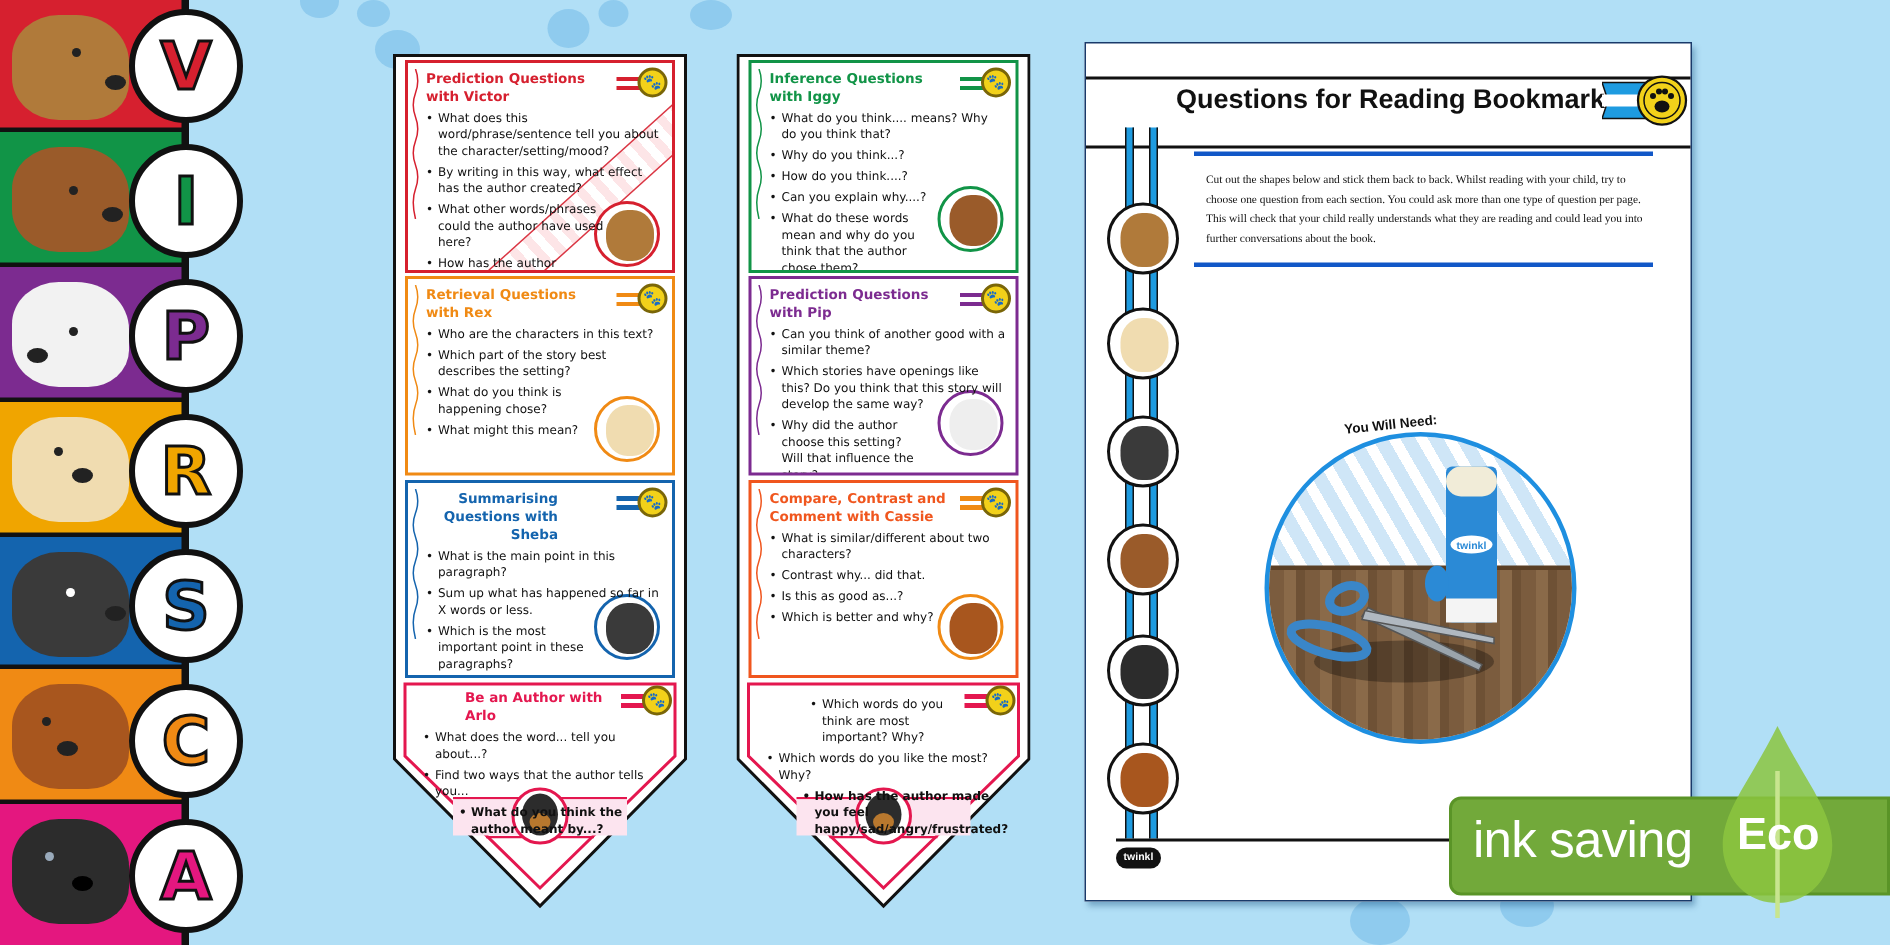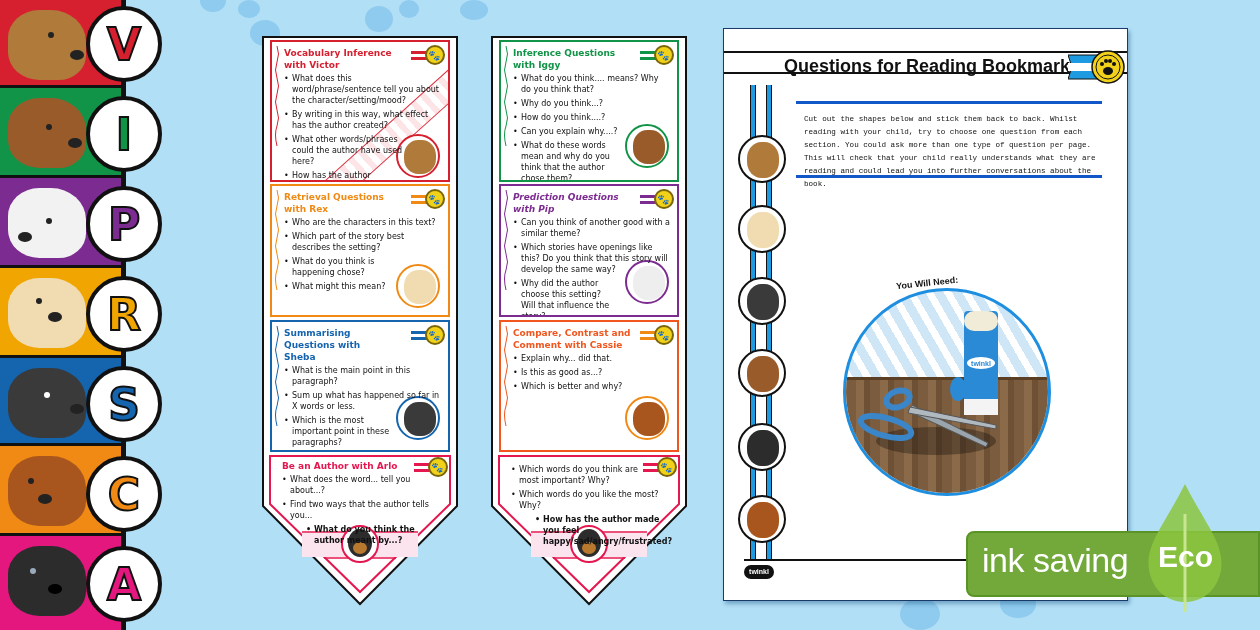--- a/index.html
+++ b/index.html
@@ -28,29 +28,29 @@
   .bm-list li.indent { margin-left: 24px; font-weight: bold; }
   .badge { position: absolute; right: 3px; top: 3px; width: 34px; height: 20px; }
   .badge .ribbon { position: absolute; left: 0; top: 5px; width: 22px; height: 10px; }
   .badge .medal { position: absolute; right: 0; top: 0; width: 20px; height: 20px; border-radius: 50%; background: #f2d11a; border: 2px solid #7a6608; display: flex; align-items: center; justify-content: center; font-size: 10px; color: #333; }
   .portrait { position: absolute; width: 44px; height: 44px; border-radius: 50%; border: 2px solid; background: #fff; overflow: hidden; }
   .portrait .head { position: absolute; left: 6px; top: 4px; width: 32px; height: 34px; border-radius: 45%; }
   .diag { position: absolute; width: 200px; height: 26px; transform: rotate(-42deg); transform-origin: 0 0; opacity: .9; }
 
   
   .page { position: absolute; left: 723px; top: 28px; width: 405px; height: 573px; background: #fff; border: 1px solid #1a3a6a; box-shadow: 2px 3px 4px rgba(0,60,110,.35); }
-  .page-header { position: absolute; left: 0; top: 22px; width: 403px; height: 23px; border-top: 2px solid #111; border-bottom: 2px solid #111; }
+  .page-header { position: absolute; left: 0; top: 22px; width: 403px; height: 48px; border-top: 2px solid #111; border-bottom: 2px solid #111; }
   .page-title { position: absolute; left: 60px; top: 3px; font-family: "Liberation Sans", sans-serif; font-weight: bold; font-size: 18px; color: #111; white-space: nowrap; }
   .page-badge { position: absolute; right: -1px; top: -6px; width: 60px; height: 40px; }
   .stripes { position: absolute; left: 26px; top: 56px; width: 24px; height: 474px; }
   .stripes span { position: absolute; top: 0; width: 6px; height: 100%; background: #1e9be0; border-left: 1px solid #111; border-right: 1px solid #111; }
   .page-dog { position: absolute; left: 14px; width: 48px; height: 48px; border-radius: 50%; border: 2px solid #111; background: #fff; overflow: hidden; }
   .page-dog .head { position: absolute; left: 7px; top: 5px; width: 32px; height: 36px; border-radius: 45%; }
   .hr-blue { position: absolute; left: 72px; width: 306px; height: 3px; background: #1157c7; }
-  .instructions { position: absolute; left: 80px; top: 84px; width: 300px; font-family: Liberation Mono, monospace; font-size: 7.6px; line-height: 13px; color: #111; }
+  .instructions { position: absolute; left: 80px; top: 84px; width: 300px; font-family: Liberation Serif, serif; font-size: 7.6px; line-height: 13px; color: #111; }
   .need-label { position: absolute; left: 172px; top: 249px; font-family: "Liberation Sans", sans-serif; font-weight: bold; font-size: 9px; color: #111; transform: rotate(-6deg); }
   .need-circle { position: absolute; left: 119px; top: 259px; width: 208px; height: 208px; border-radius: 50%; border: 3px solid #1e8fe0; overflow: hidden; background: repeating-linear-gradient(60deg, #cfe6f7 0 9px, #fff 9px 16px); }
   .need-circle .table { position: absolute; left: 0; top: 86px; width: 100%; height: 122px; background: repeating-linear-gradient(90deg, #7b5c3e 0 10px, #8a6a49 10px 18px, #6e5135 18px 24px); border-top: 3px solid #5a3f25; }
   .footer-line { position: absolute; left: 20px; top: 530px; width: 380px; height: 2px; background: #111; }
   .twinkl-logo { position: absolute; left: 20px; top: 536px; width: 30px; height: 14px; border-radius: 8px; background: #111; color: #fff; font-size: 7px; font-weight: bold; text-align: center; line-height: 14px; font-family: "Liberation Sans", sans-serif; }
 
   
   .eco { position: absolute; left: 966px; top: 531px; width: 294px; height: 66px; background: #72a93a; border: 2px solid #5a9427; border-radius: 8px 0 0 8px; }
   .eco-text { position: absolute; left: 14px; top: 8px; font-family: "Liberation Sans", sans-serif; font-size: 34px; color: #fff; letter-spacing: -0.5px; }
   .eco-leaf { position: absolute; left: 1145px; top: 484px; width: 80px; height: 130px; }
@@ -146,21 +146,21 @@
         <path d="M3 0 Q6 8 3 16 Q0 24 3 32 Q6 40 3 48 Q0 56 3 64 Q6 72 3 80 Q0 88 3 100" stroke="#d6202f" fill="none" stroke-width="1"></path>
       </svg>
     <div class="badge">
         <div class="ribbon" style="background:repeating-linear-gradient(0deg,#d6202f 0 3px,#fff 3px 6px);"></div>
         <div class="medal">🐾</div>
       </div>
     <div class="diag" style="left:40px;top:150px;background:repeating-linear-gradient(90deg,#fde3e5 0 6px,#fff 6px 12px);border-top:1px solid #d6202f;border-bottom:1px solid #d6202f;"></div>
     <div class="portrait" style="right:8px;top:92px;border-color:#d6202f;">
         <div class="head" style="background:#b07a3a;"></div>
       </div>
-    <div class="bm-title" style="color:#d6202f;">Vocabulary Inference with Victor</div>
+    <div class="bm-title" style="color:#d6202f;">Prediction Questions with Victor</div>
     <ul class="bm-list">
       <li>What does this word/phrase/sentence tell you about the character/setting/mood?</li>
       <li>By writing in this way, what effect has the author created?</li>
       <li style="padding-right:30px;">What other words/phrases could the author have used here?</li>
       <li style="padding-right:50px;">How has the author made you feel by writing...?</li>
     </ul>
   </div>
 
   <div class="bm-sec" style="top:148px;height:133px;border-color:#f08a14;">
     <svg class="wave" viewBox="0 0 6 100" preserveAspectRatio="none">
@@ -186,35 +186,35 @@
     <svg class="wave" viewBox="0 0 6 100" preserveAspectRatio="none">
         <path d="M3 0 Q6 8 3 16 Q0 24 3 32 Q6 40 3 48 Q0 56 3 64 Q6 72 3 80 Q0 88 3 100" stroke="#1464ae" fill="none" stroke-width="1"></path>
       </svg>
     <div class="badge">
         <div class="ribbon" style="background:repeating-linear-gradient(0deg,#1464ae 0 3px,#fff 3px 6px);"></div>
         <div class="medal">🐾</div>
       </div>
     <div class="portrait" style="right:8px;top:74px;border-color:#1464ae;">
         <div class="head" style="background:#3a3a3a;"></div>
       </div>
-    <div class="bm-title" style="color:#1464ae;padding-right:70px;">Summarising Questions with Sheba</div>
+    <div class="bm-title" style="color:#1464ae;padding-right:70px;text-align:right;">Summarising Questions with Sheba</div>
     <ul class="bm-list">
       <li>What is the main point in this paragraph?</li>
       <li>Sum up what has happened so far in X words or less.</li>
       <li style="padding-right:40px;">Which is the most important point in these paragraphs?</li>
       <li style="padding-right:50px;">Do any sections/paragraphs deal with the same themes?</li>
     </ul>
   </div>
 
   <div style="position:absolute;left:20px;top:424px;width:160px;">
     <div class="badge" style="right:-6px;top:-3px;">
         <div class="ribbon" style="background:repeating-linear-gradient(0deg,#e4174f 0 3px,#fff 3px 6px);"></div>
         <div class="medal">🐾</div>
       </div>
-    <div class="bm-title" style="color:#e4174f;">Be an Author with Arlo</div>
+    <div class="bm-title" style="color:#e4174f;margin-left:28px;">Be an Author with Arlo</div>
     <ul class="bm-list">
       <li>What does the word... tell you about...?</li>
       <li>Find two ways that the author tells you...</li>
       <li class="indent">What do you think the author meant by...?</li>
     </ul>
   </div>
 </div>
 
 <div class="bookmark" style="left:491px;">
   <svg class="bm-shape" width="196" height="570">
@@ -253,54 +253,55 @@
     <svg class="wave" viewBox="0 0 6 100" preserveAspectRatio="none">
         <path d="M3 0 Q6 8 3 16 Q0 24 3 32 Q6 40 3 48 Q0 56 3 64 Q6 72 3 80 Q0 88 3 100" stroke="#7c2b90" fill="none" stroke-width="1"></path>
       </svg>
     <div class="badge">
         <div class="ribbon" style="background:repeating-linear-gradient(0deg,#7c2b90 0 3px,#fff 3px 6px);"></div>
         <div class="medal">🐾</div>
       </div>
     <div class="portrait" style="right:8px;top:74px;border-color:#7c2b90;">
         <div class="head" style="background:#eeeeee;"></div>
       </div>
-    <div class="bm-title" style="color:#7c2b90;font-style:italic;">Prediction Questions with Pip</div>
+    <div class="bm-title" style="color:#7c2b90;">Prediction Questions with Pip</div>
     <ul class="bm-list">
       <li>Can you think of another good with a similar theme?</li>
       <li>Which stories have openings like this? Do you think that this story will develop the same way?</li>
       <li style="padding-right:60px;">Why did the author choose this setting? Will that influence the story?</li>
     </ul>
   </div>
 
   <div class="bm-sec" style="top:284px;height:132px;border-color:#f0561e;">
     <svg class="wave" viewBox="0 0 6 100" preserveAspectRatio="none">
         <path d="M3 0 Q6 8 3 16 Q0 24 3 32 Q6 40 3 48 Q0 56 3 64 Q6 72 3 80 Q0 88 3 100" stroke="#f0561e" fill="none" stroke-width="1"></path>
       </svg>
     <div class="badge">
         <div class="ribbon" style="background:repeating-linear-gradient(0deg,#f08a14 0 3px,#fff 3px 6px);"></div>
         <div class="medal">🐾</div>
       </div>
     <div class="portrait" style="right:8px;top:74px;border-color:#f08a14;">
         <div class="head" style="background:#a8561e;"></div>
       </div>
     <div class="bm-title" style="color:#f0561e;">Compare, Contrast and Comment with Cassie</div>
     <ul class="bm-list">
-      <li>Explain why... did that.</li>
+      <li>What is similar/different about two characters?</li>
+      <li>Contrast why... did that.</li>
       <li>Is this as good as...?</li>
       <li>Which is better and why?</li>
     </ul>
   </div>
 
   <div style="position:absolute;left:20px;top:426px;width:160px;">
     <div class="badge" style="right:-6px;top:-5px;">
         <div class="ribbon" style="background:repeating-linear-gradient(0deg,#e4174f 0 3px,#fff 3px 6px);"></div>
         <div class="medal">🐾</div>
       </div>
     <ul class="bm-list">
-      <li style="padding-right:30px;">Which words do you think are most important? Why?</li>
+      <li style="padding-right:30px;margin-left:29px;">Which words do you think are most important? Why?</li>
       <li>Which words do you like the most? Why?</li>
       <li class="indent">How has the author made you feel happy/sad/angry/frustrated?</li>
     </ul>
   </div>
 </div>
 
 <div class="page">
   <div class="page-header">
     <div class="page-title">Questions for Reading Bookmark</div>
     <svg class="page-badge" viewBox="0 0 60 40">

